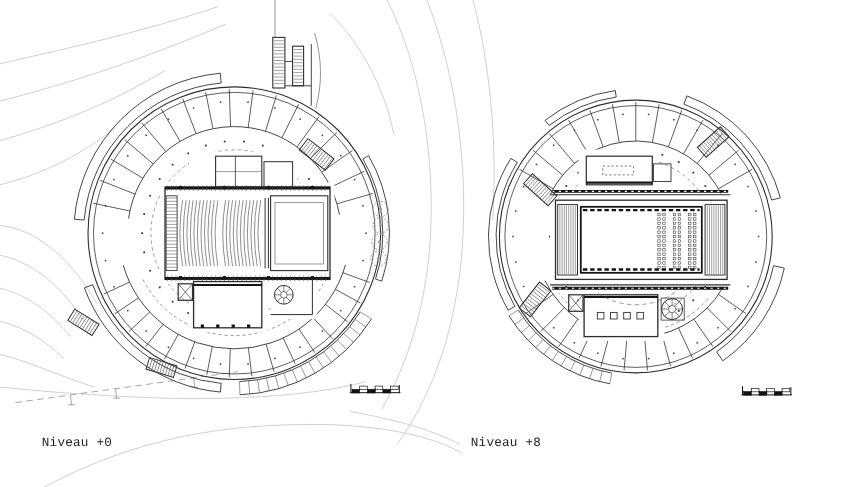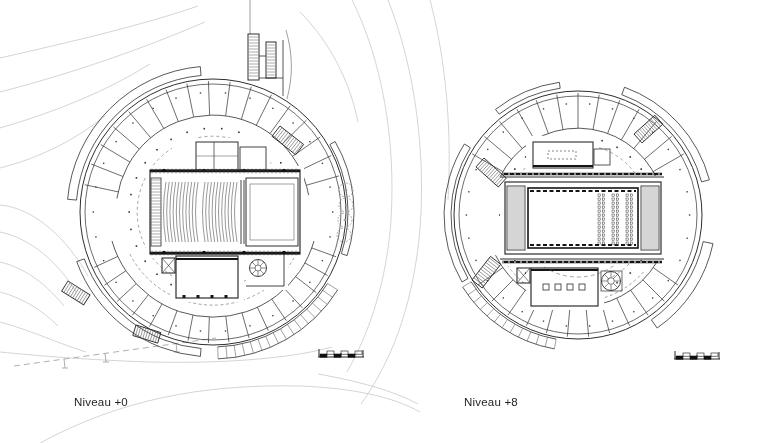--- a/index.html
+++ b/index.html
@@ -1,19 +1,19 @@
 <!DOCTYPE html>
 <html><head>
 <meta charset="utf-8">
 <style>
   html,body{margin:0;padding:0;background:#ffffff;}
   .stage{position:relative;width:768px;height:443px;background:#ffffff;overflow:hidden;
          font-family:"Liberation Sans", sans-serif;}
   .plan-label{position:absolute;font-size:11.5px;color:#1f1f1f;letter-spacing:.2px;
-              font-family:Liberation Sans, sans-serif;margin-left:36px;}
+              font-family:Liberation Mono, monospace;}
   svg{position:absolute;left:0;top:0;}
 </style>
 </head>
 <body>
 
 <div class="stage">
   <svg id="plan-svg" width="768" height="443" viewBox="0 0 768 443">
       <g>
         <path d="M0,58 C70,42 140,26 198,6" fill="none" stroke="#c9c9c9" stroke-width="0.8"></path>
         <path d="M0,92 C70,74 140,50 205,22" fill="none" stroke="#c9c9c9" stroke-width="0.8"></path>

